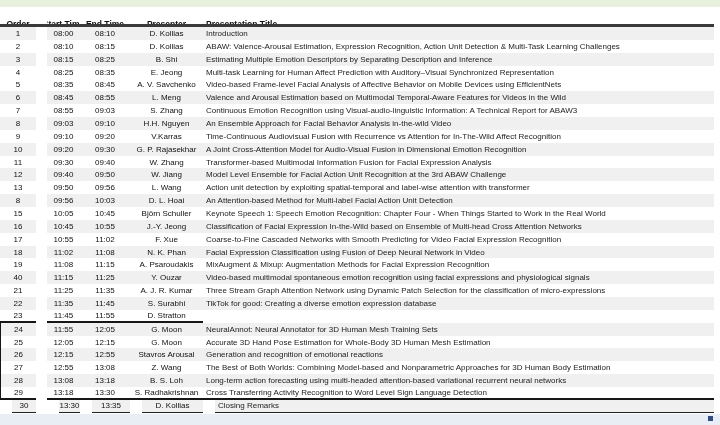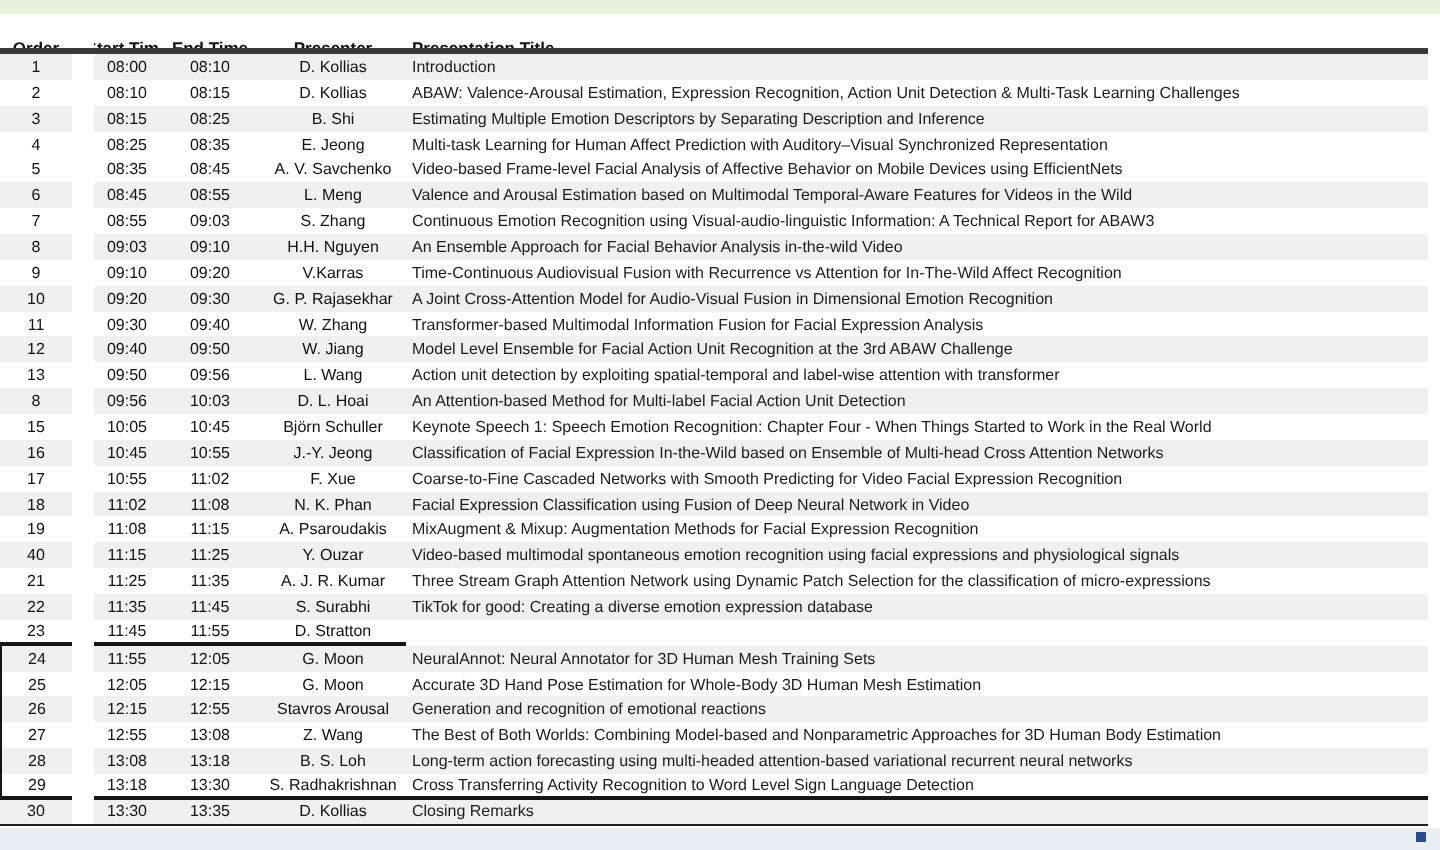--- a/index.html
+++ b/index.html
@@ -29,21 +29,21 @@
     white-space:nowrap;overflow:hidden;
     box-sizing:border-box;
     background:#fff;
   }
   .title-cell, .title-head{justify-content:flex-start;padding-left:3px;}
   .gap-cell{background:#fff !important;}
   .row.shaded .cell{background:#f0f0f0;}
   .row.sep .cell{border-bottom:2px solid #161616;}
   .row.sep .gap-cell{border-bottom:none;}
   .row.lb .order-cell{border-left:1.2px solid #161616;}
-  .row.last-row .cell{border-bottom:1.5px solid #222;}
+  .row.last-row .cell{border-bottom:1.5px solid #222;margin-left:12px;}
   .row.last-row .gap-cell{border-bottom:1.5px solid #222;}
   .title-cell{color:#1c1c1c;}
   .bottom-strip{
     position:absolute;left:0;bottom:0;width:720px;height:11px;
     background:#e9eef5;
   }
   .corner-handle{
     position:absolute;right:7px;bottom:4px;width:5px;height:5px;
     background:#2e4d8f;
   }

